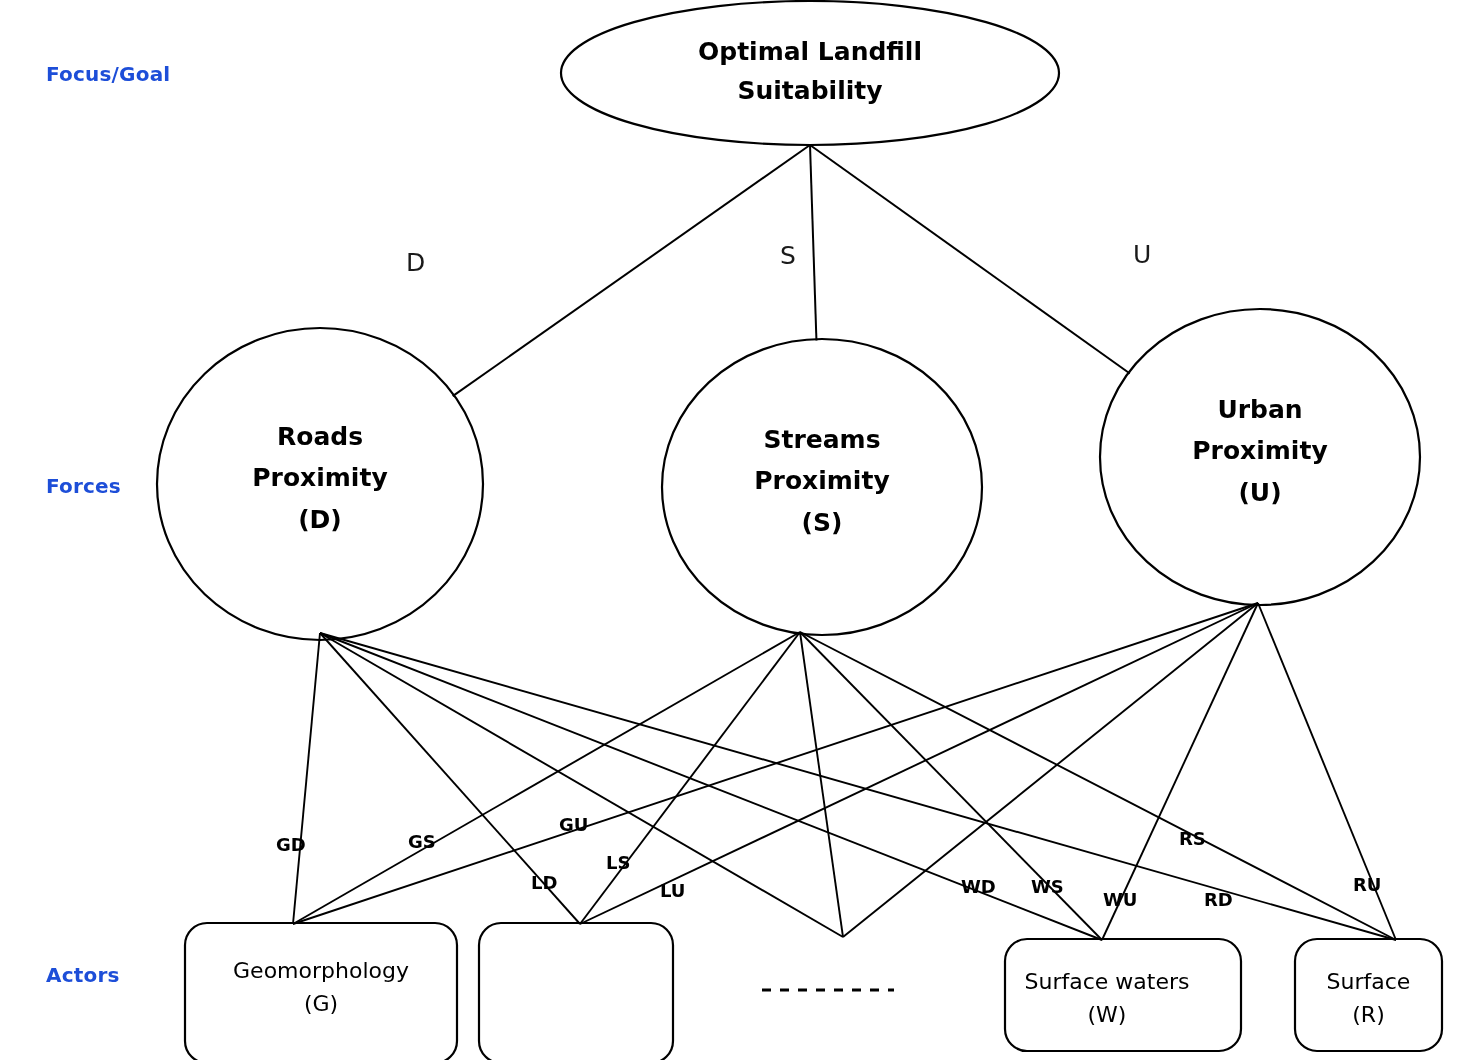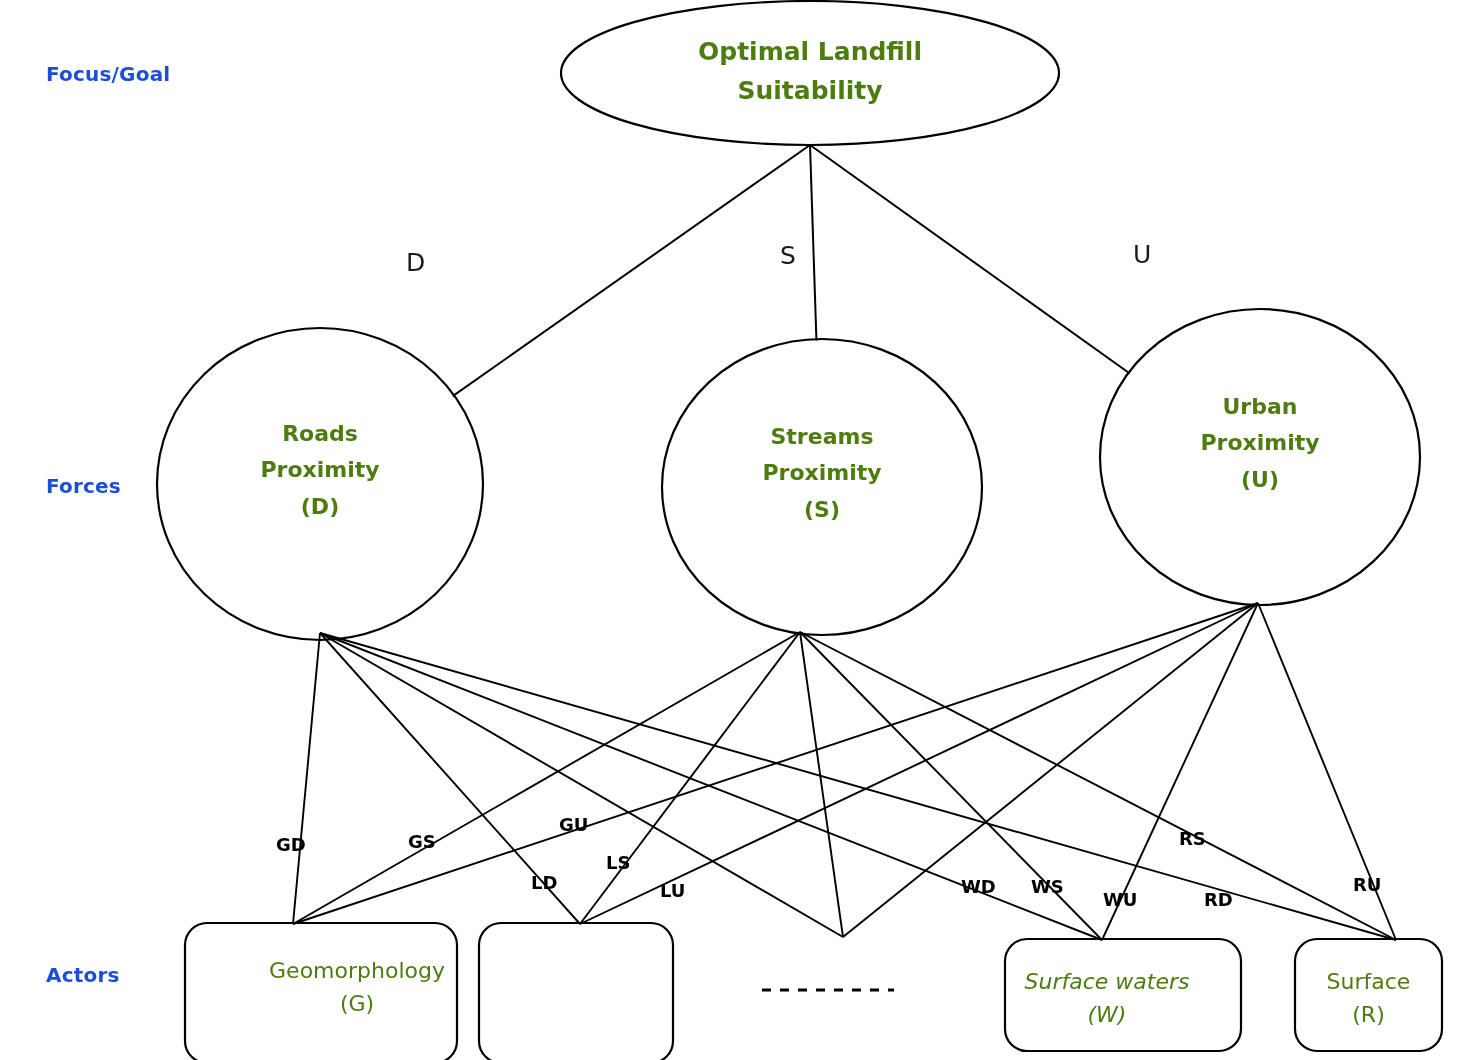--- a/index.html
+++ b/index.html
@@ -29,32 +29,32 @@
     font-family: "DejaVu Sans", sans-serif;
     font-size: 20px;
     font-weight: 700;
     color: #1d4ed8;
     letter-spacing: 0.2px;
     white-space: nowrap;
   }
   .node-text {
     position: absolute;
     text-align: center;
-    color: #4d7c0f;
+    color: #000000;
     font-family: "DejaVu Sans", sans-serif;
     pointer-events: none;
     white-space: pre-line;
   }
   .goal-text {
     font-size: 25px;
     font-weight: 700;
     line-height: 1.55;
   }
   .force-text {
-    font-size: 22px;
+    font-size: 25px;
     font-weight: 700;
     line-height: 1.65;
     text-align: center;
   }
   .actor-text {
     font-size: 22px;
     font-weight: 400;
     line-height: 1.5;
   }
   .edge-label {
@@ -133,27 +133,27 @@
   <div class="node-text force-text" style="left:662px; top:419px; width:320px;">Streams
 Proximity
 (S)</div>
   <div class="hit" style="left:662px; top:339px; width:320px; height:296px; border-radius:50%;"></div>
 
   <div class="node-text force-text" style="left:1100px; top:389px; width:320px;">Urban
 Proximity
 (U)</div>
   <div class="hit" style="left:1100px; top:309px; width:320px; height:296px; border-radius:50%;"></div>
 
-  <div class="node-text actor-text" style="left:185px; top:954px; width:272px;padding-left:36px;">Geomorphology
+  <div class="node-text actor-text" style="left:185px; top:954px; width:272px;">Geomorphology
 (G)</div>
   <div class="hit" style="left:185px; top:923px; width:272px; height:140px;"></div>
 
   <div class="hit" style="left:479px; top:923px; width:194px; height:140px;"></div>
 
-  <div class="node-text actor-text" style="left:1005px; top:965px; width:204px;font-style:italic;">Surface waters
+  <div class="node-text actor-text" style="left:1005px; top:965px; width:204px;">Surface waters
 (W)</div>
   <div class="hit" style="left:1005px; top:939px; width:236px; height:112px;"></div>
 
   <div class="node-text actor-text" style="left:1295px; top:965px; width:147px;">Surface
 (R)</div>
   <div class="hit" style="left:1295px; top:939px; width:147px; height:112px;"></div>
 
   <div class="crit-label" style="left:406px; top:248px;">D</div>
   <div class="crit-label" style="left:780px; top:241px;">S</div>
   <div class="crit-label" style="left:1133px; top:240px;">U</div>

